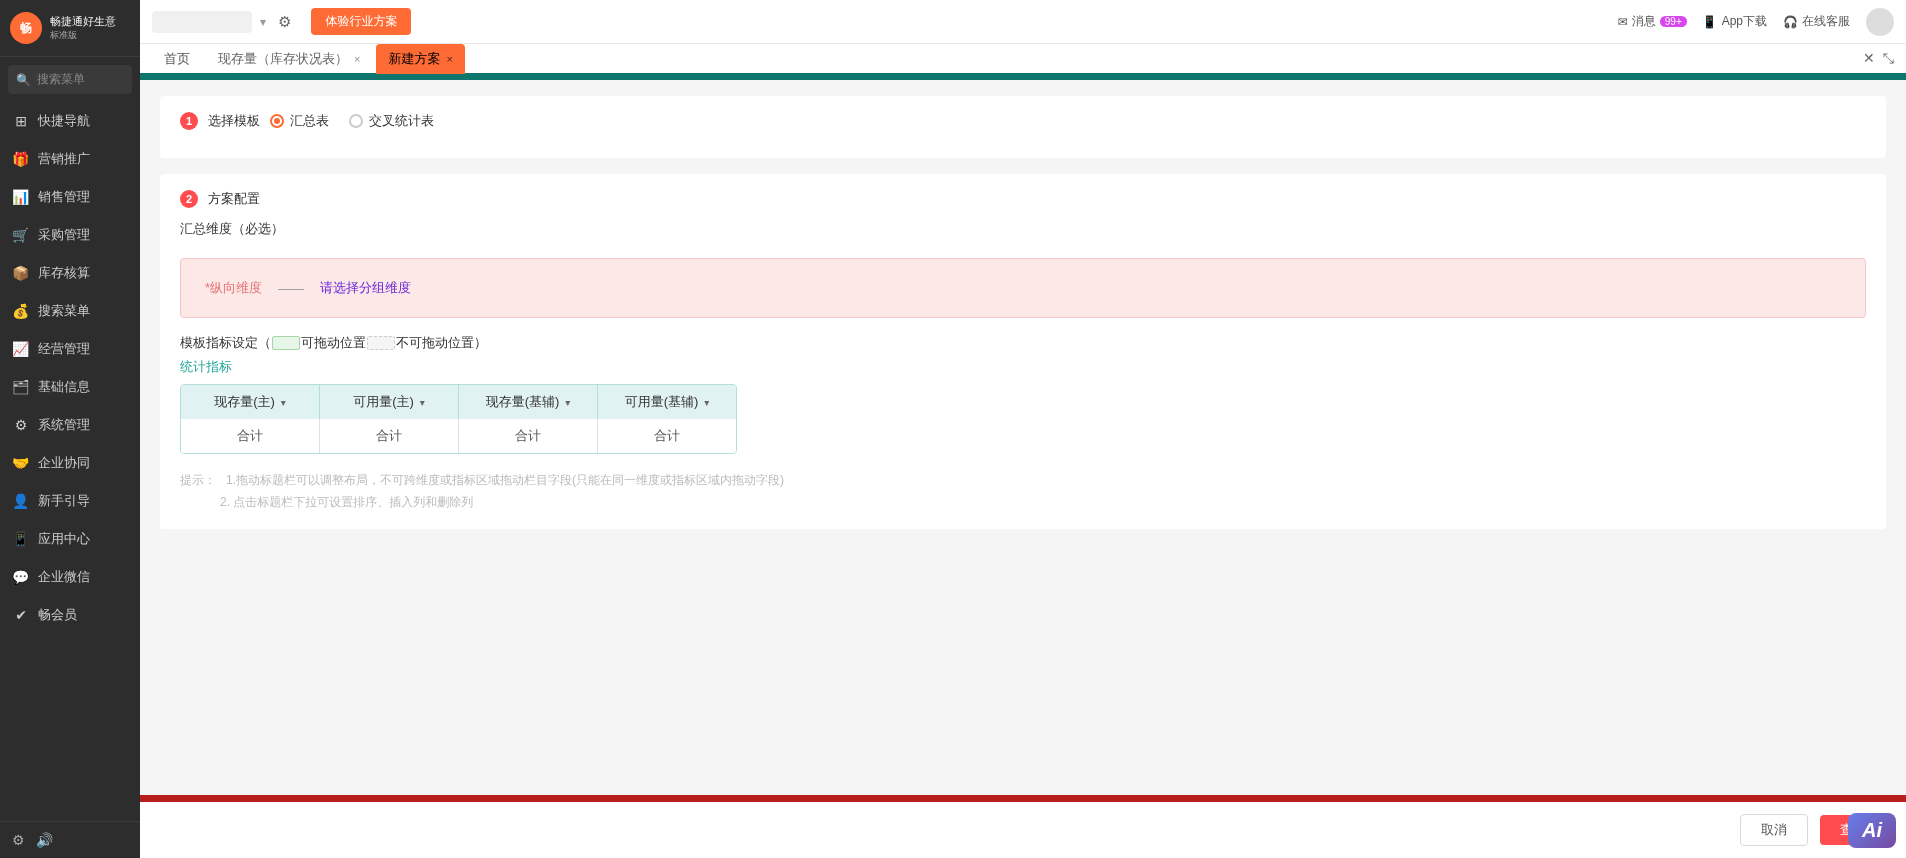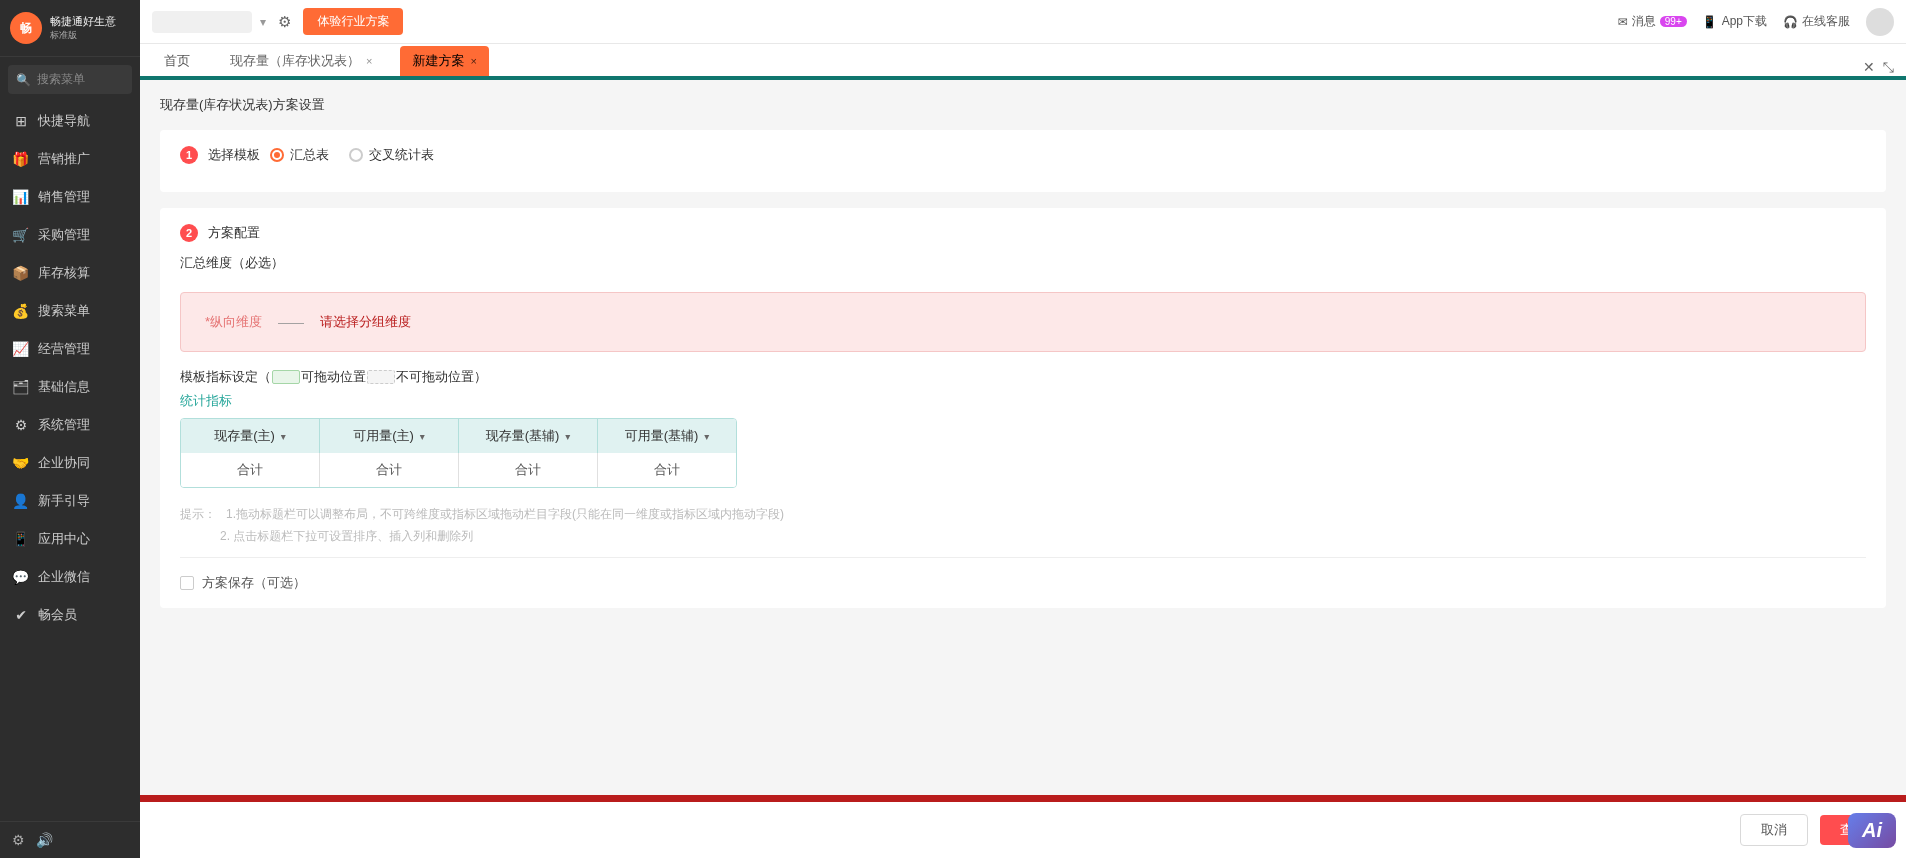--- a/index.html
+++ b/index.html
@@ -87,21 +87,21 @@
     .topbar-chevron { color: #999; font-size: 12px; cursor: pointer; }
     .topbar-gear { color: #666; font-size: 15px; cursor: pointer; margin-left: 4px; }
     .topbar-trial-btn {
       background: #ff6b35;
       color: white;
       border: none;
       border-radius: 4px;
       padding: 5px 14px;
       font-size: 12px;
       cursor: pointer;
-      margin-left: 4px;
+      margin-left: 12px;
     }
     .topbar-right {
       margin-left: auto;
       display: flex; align-items: center; gap: 16px;
     }
     .topbar-right-item {
       display: flex; align-items: center; gap: 4px;
       font-size: 12px; color: #555; cursor: pointer;
     }
     .badge {
@@ -115,26 +115,26 @@
     }
     .topbar-avatar {
       width: 28px; height: 28px;
       background: #ddd;
       border-radius: 50%;
     }
 
     
     .tabs {
       background: #fff;
-      display: flex; align-items: flex-end;
+      display: flex; align-items: center;
       padding: 0 12px;
-      border-bottom: 4px solid #0f766e;
+      border-bottom: 7px solid #0f766e;
       height: 36px;
       flex-shrink: 0;
-      gap: 16px;
+      gap: 4px;
     }
     .tab {
       padding: 6px 12px;
       font-size: 13px;
       color: #666;
       cursor: pointer;
       border-radius: 4px 4px 0 0;
       display: flex; align-items: center; gap: 6px;
       white-space: nowrap;
     }
@@ -210,21 +210,21 @@
     
     .dimension-area {
       background: #fde8e8;
       border: 1px solid #f5c6c6;
       border-radius: 4px;
       padding: 20px 24px;
       margin-bottom: 16px;
       display: flex; align-items: center; gap: 16px;
     }
     .dimension-dash { color: #999; font-size: 13px; }
-    .dimension-placeholder { color: #b91c1c; font-size: 13px; }
+    .dimension-placeholder { color: #6d28d9; font-size: 13px; }
 
     
     .indicator-row {
       display: flex; align-items: center; gap: 1px;
       font-size: 13px; color: #333;
       margin-bottom: 6px;
     }
     .indicator-badge {
       display: inline-block;
       width: 28px; height: 14px;
@@ -461,21 +461,20 @@
       <span>新建方案</span>
       <span class="tab-close">×</span>
     </div>
     <div style="margin-left:auto; display:flex; gap:8px;">
       <span class="win-btn">✕</span>
       <span class="win-btn">⤡</span>
     </div>
   </div>
 
   <div class="page-content">
-    <div class="page-title">现存量(库存状况表)方案设置</div>
 
     <div class="section">
       <div class="section-header">
         <div class="step-badge">1</div>
         <span class="section-title">选择模板</span>
         <div class="radio-group">
           <label class="radio-item">
             <div class="radio-circle checked"></div>
             <span>汇总表</span>
           </label>
@@ -539,24 +538,20 @@
             </div>
           </div>
         </div>
 
         <div class="tips-area">
           <div>提示：&nbsp;&nbsp;&nbsp;1.拖动标题栏可以调整布局，不可跨维度或指标区域拖动栏目字段(只能在同一维度或指标区域内拖动字段)</div>
           <div>&nbsp;&nbsp;&nbsp;&nbsp;&nbsp;&nbsp;&nbsp;&nbsp;&nbsp;&nbsp;&nbsp;&nbsp;2. 点击标题栏下拉可设置排序、插入列和删除列</div>
         </div>
       </div>
 
-      <div class="save-option">
-        <div class="save-checkbox"></div>
-        <span>方案保存（可选）</span>
-      </div>
     </div>
   </div>
 
   <div class="bottom-bar">
     <button class="btn-cancel">取消</button>
     <button class="btn-query">查询</button>
   </div>
 </div>
 
 <div class="ai-badge">Ai</div>

